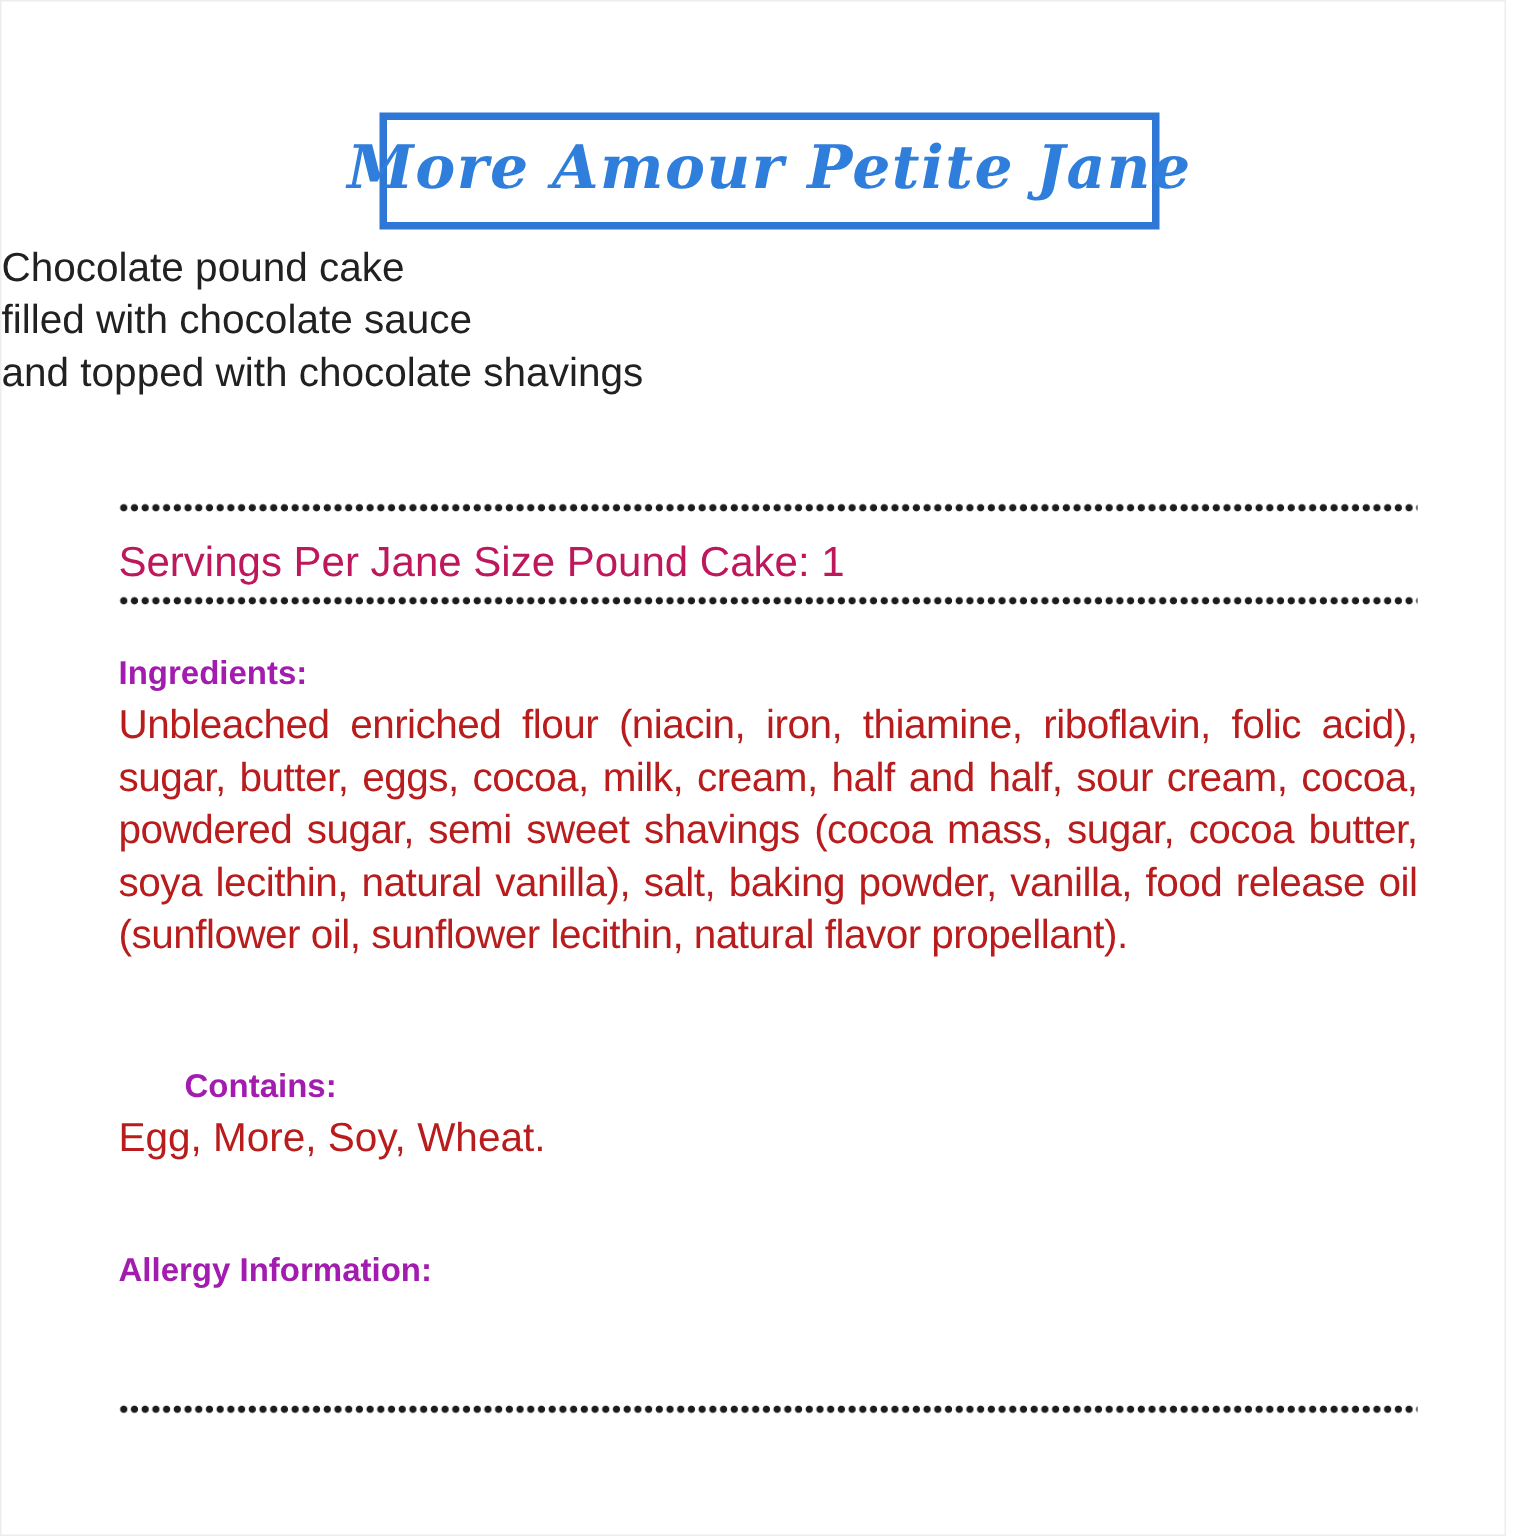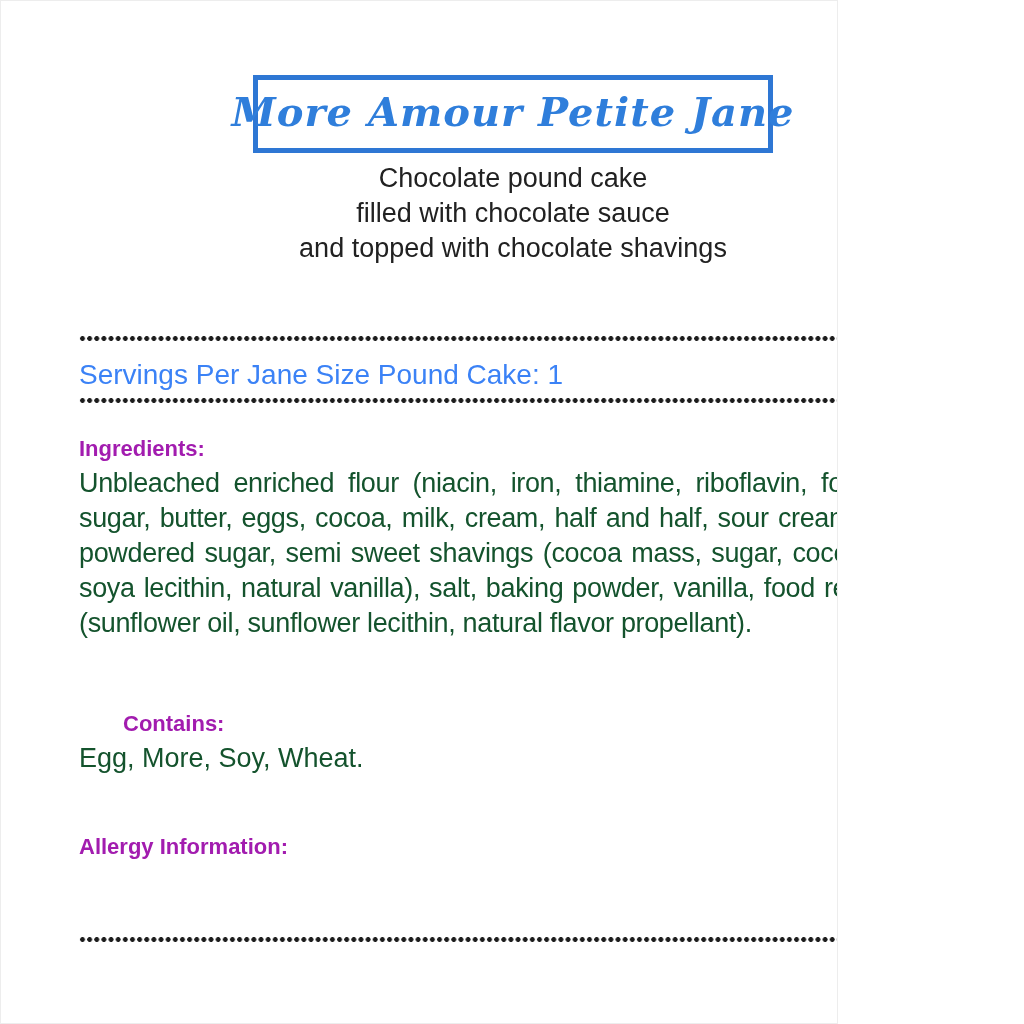--- a/index.html
+++ b/index.html
@@ -2,21 +2,21 @@
 <html><head>
 <meta charset="utf-8">
 <style>
   html, body {
     margin: 0;
     padding: 0;
     background: #ffffff;
   }
   .page {
     position: relative;
-    width: 838px;
+    width: 1004px;
     height: 1024px;
     background: #ffffff;
     box-sizing: border-box;
     border: 1px solid #ededed;
     font-family: "Liberation Sans", sans-serif;
     color: #212121;
     overflow: hidden;
     text-decoration: underline;
   }
 
@@ -44,21 +44,20 @@
     line-height: 1;
     padding-bottom: 4px;
   }
 
   
   .description {
     position: absolute;
     left: 0;
     top: 160px;
     width: 1024px;
-    text-align: center;
     font-size: 27px;
     line-height: 35px;
     color: #212121;
   }
 
   
   .dots {
     position: absolute;
     left: 78px;
     width: 866px;
@@ -72,41 +71,41 @@
   .dots-3 { top: 935px; }
 
   
   .servings {
     position: absolute;
     left: 78px;
     top: 356px;
     width: 866px;
     font-size: 28px;
     line-height: 36px;
-    color: #3b82f6;
+    color: #be185d;
     white-space: nowrap;
   }
 
   
   .section-heading {
     position: absolute;
     left: 78px;
     width: 866px;
     font-size: 22px;
     font-weight: bold;
     line-height: 35px;
     color: #a21caf;
   }
   .section-body {
     position: absolute;
     left: 78px;
     width: 866px;
     font-size: 27px;
     line-height: 35px;
-    color: #14532d;
+    color: #b91c1c;
   }
   .justified {
     text-align: justify;
     letter-spacing: -0.35px;
   }
   .h-ingredients { top: 430px; }
   .b-ingredients { top: 465px; }
   .h-contains    { top: 705px; margin-left: 44px; }
   .b-contains    { top: 740px; }
   .h-allergy     { top: 807px; margin-top: 21px; }

